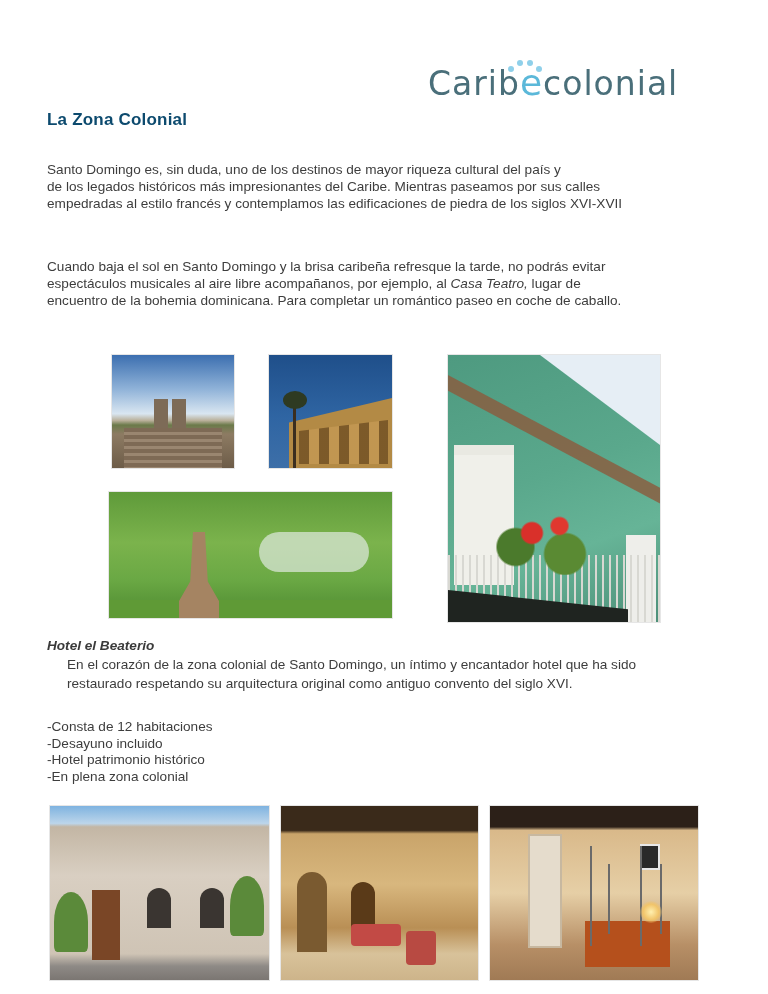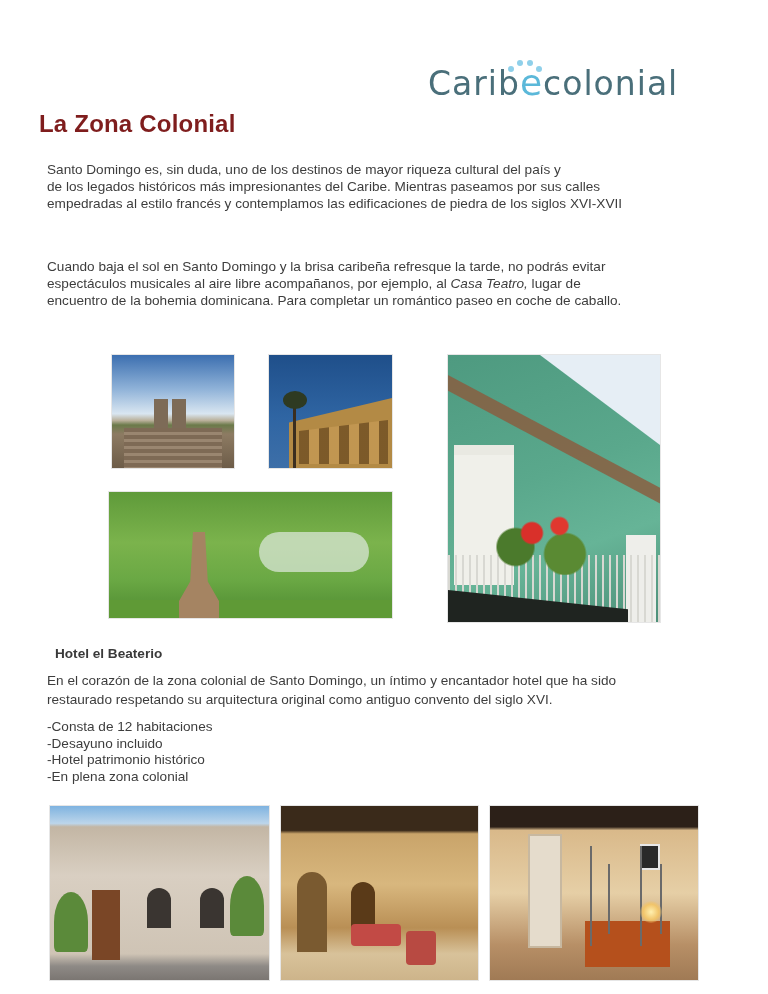--- a/index.html
+++ b/index.html
@@ -14,22 +14,22 @@
     .logo-text {
       font-family: "DejaVu Sans", sans-serif; font-size: 33px; letter-spacing: 1px;
       color: #4a6f7a; line-height: 40px; white-space: nowrap;
     }
     .logo-text .e { color: #5bb8d9; font-size: 36px; position: relative; }
     .logo-paw { position: absolute; left: 76px; top: 0px; width: 40px; height: 20px; }
     .logo-paw span {
       position: absolute; width: 6px; height: 6px; border-radius: 50%; background: #8fd0ea;
     }
     h1 {
-      position: absolute; left: 39px; top: 110px; margin: 0;
-      font-size: 24px; font-weight: bold; color: #7f1d1d; letter-spacing: 0.2px;
+      position: absolute; left: 47px; top: 110px; margin: 0;
+      font-size: 17px; font-weight: bold; color: #0c4a6e; letter-spacing: 0.2px;
     }
     .para {
       position: absolute; left: 47px; margin: 0; width: 700px;
       font-size: 13.6px; line-height: 17.2px; color: #3d3d3d;
     }
     .p1 { top: 161px; }
     .p2 { top: 258px; }
     .para .line { display: block; white-space: nowrap; }
     .photo {
       position: absolute; overflow: hidden; border: 1px solid #e6e6e6;
@@ -174,24 +174,24 @@
     }
     .img-bedroom .lamp {
       position: absolute; left: 150px; top: 95px; width: 22px; height: 22px; border-radius: 50%;
       background: radial-gradient(circle, #fff0b0 0%, #f1c46a 50%, transparent 75%);
     }
     .img-bedroom .window {
       position: absolute; left: 150px; top: 38px; width: 16px; height: 22px; background: #2a2a2a;
       border: 2px solid #e8e8e8;
     }
     h2 {
-      position: absolute; left: 47px; top: 638px; margin: 8px;
-      font-size: 13.6px; font-weight: bold; color: #3a3a3a;
-    }
-    .p3 { top: 672px; line-height: 18.6px; }
+      position: absolute; left: 47px; top: 638px; margin: 0;
+      font-size: 13.6px; font-weight: bold; color: #3a3a3a; font-style: italic;
+    }
+    .p3 { top: 656px; line-height: 18.6px; margin-left: 20px; }
     .list {
       position: absolute; left: 47px; top: 719px; margin: 0; padding: 0; list-style: none;
       font-size: 13.6px; line-height: 16.6px; color: #3d3d3d;
     }
   </style>
 </head>
 <body>
 
 <div class="logo">
   <div class="logo-paw">

